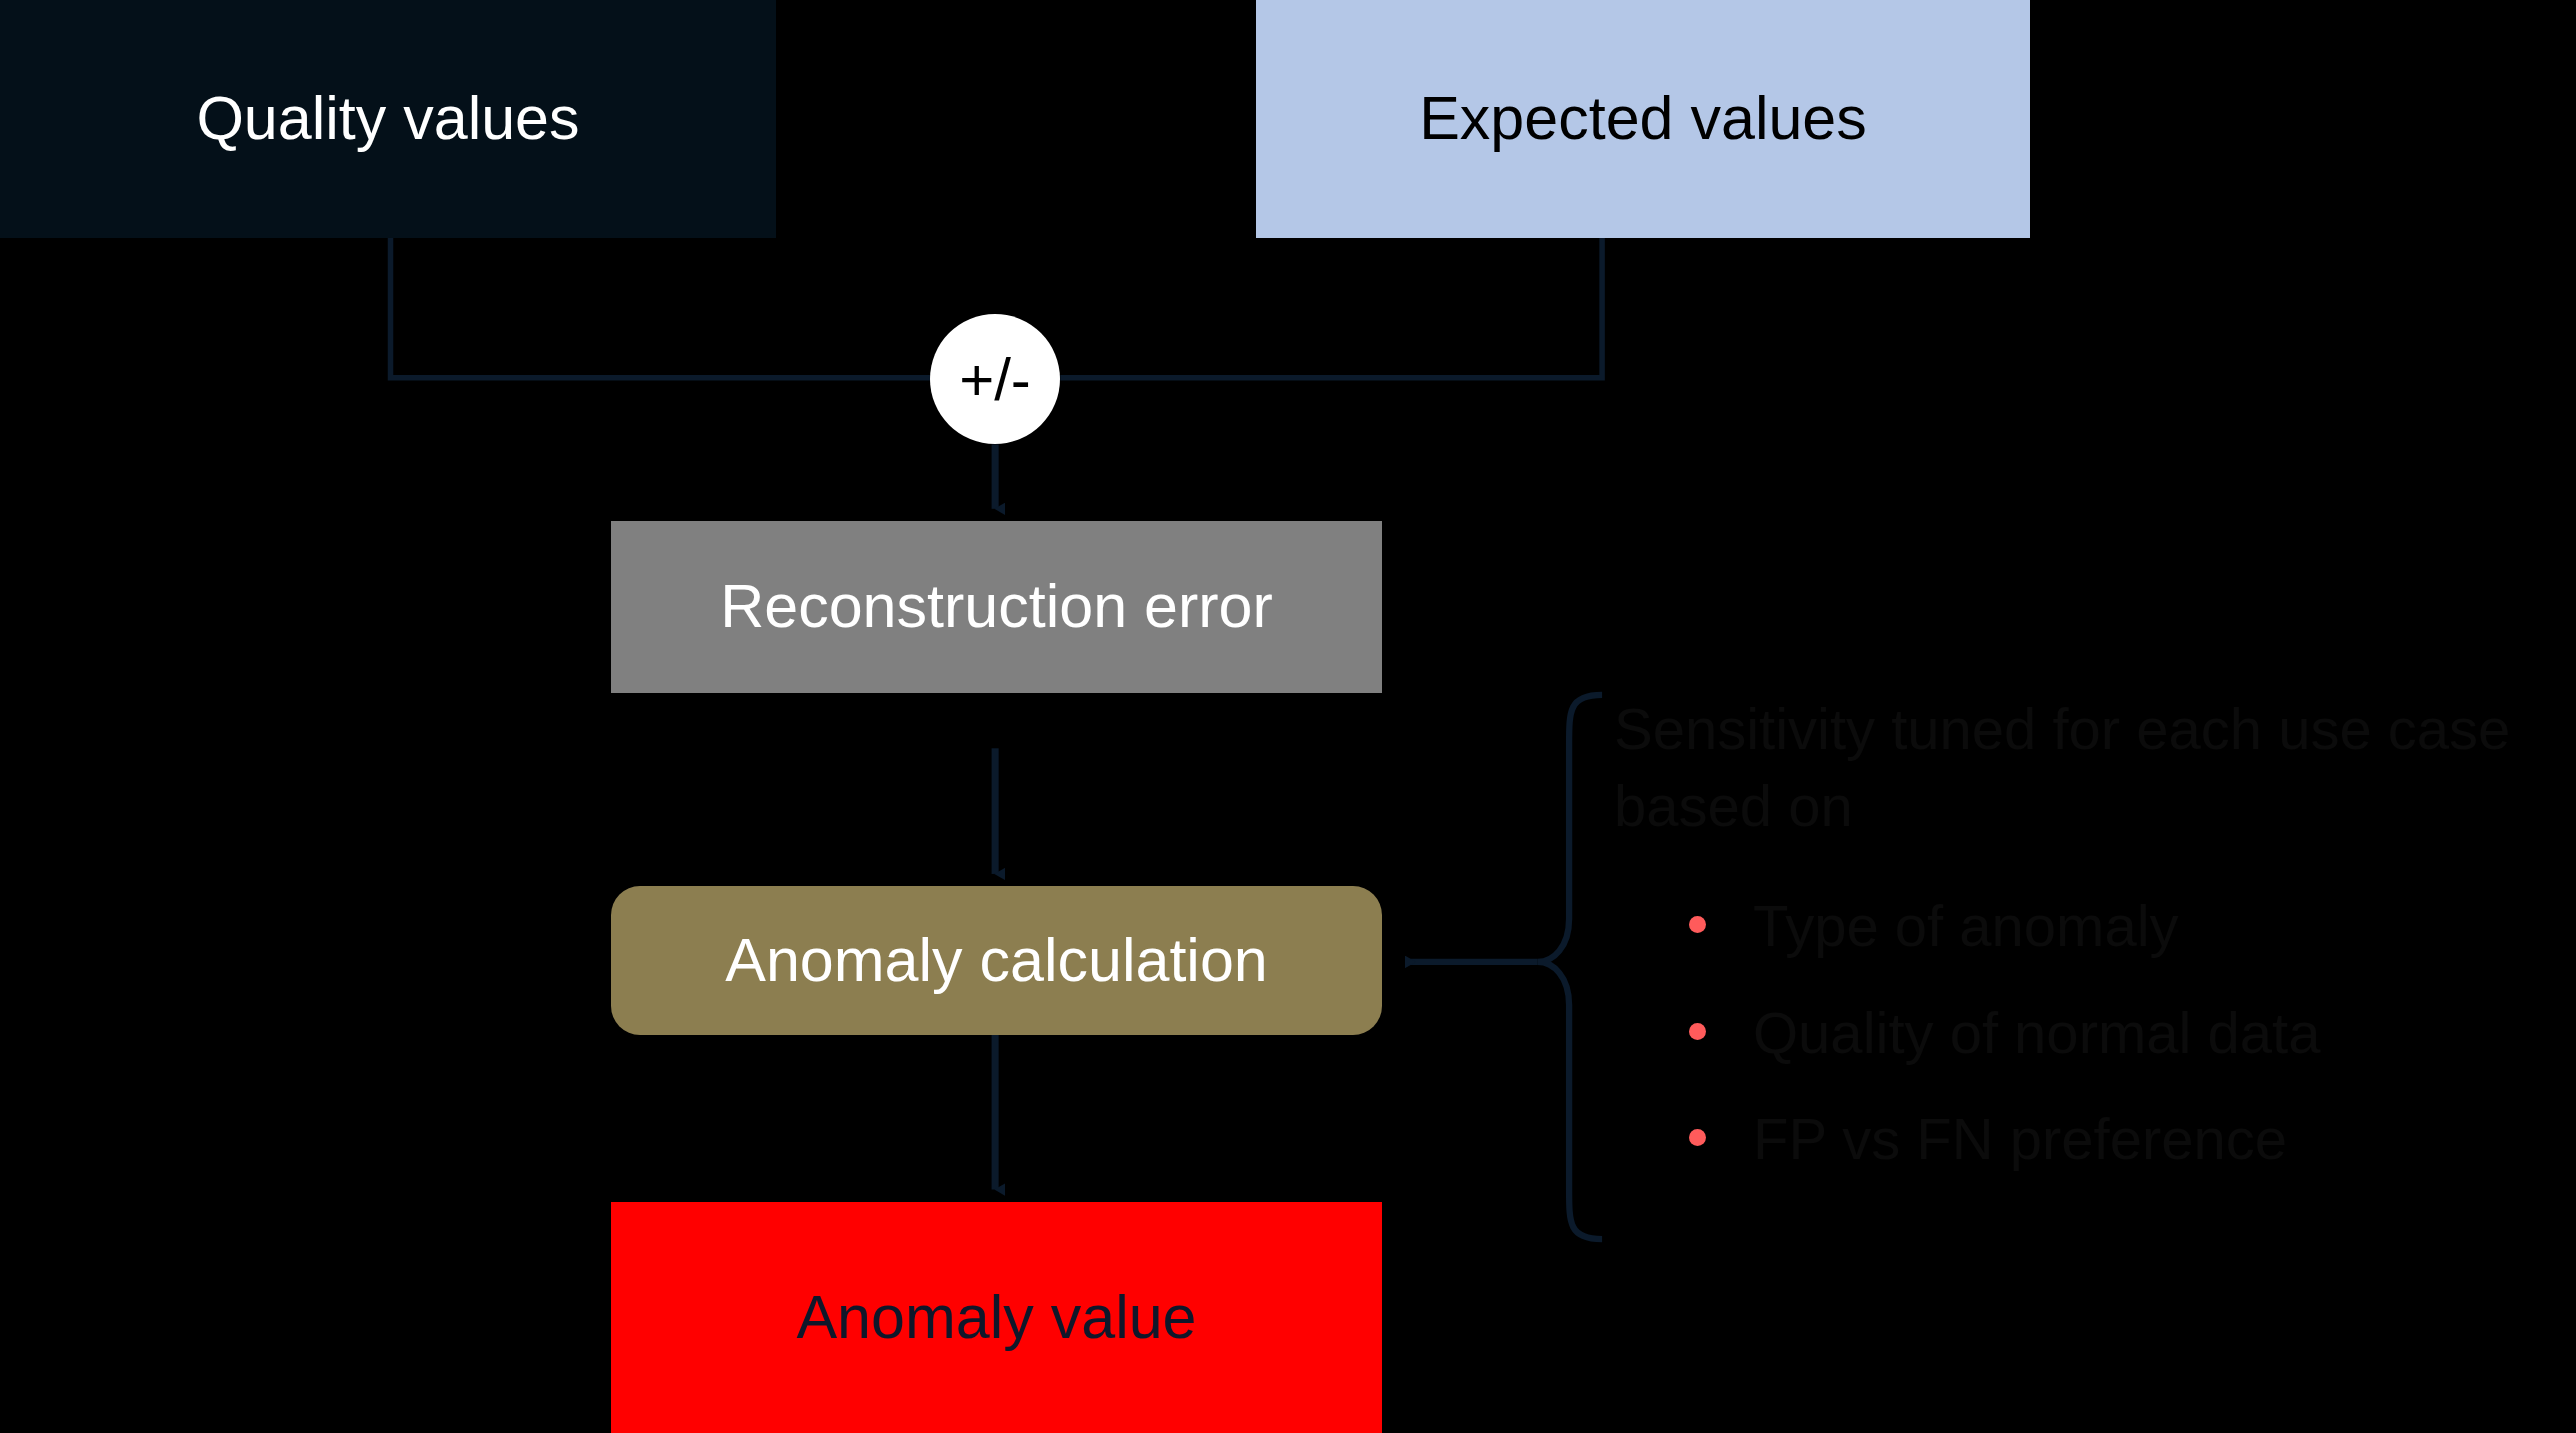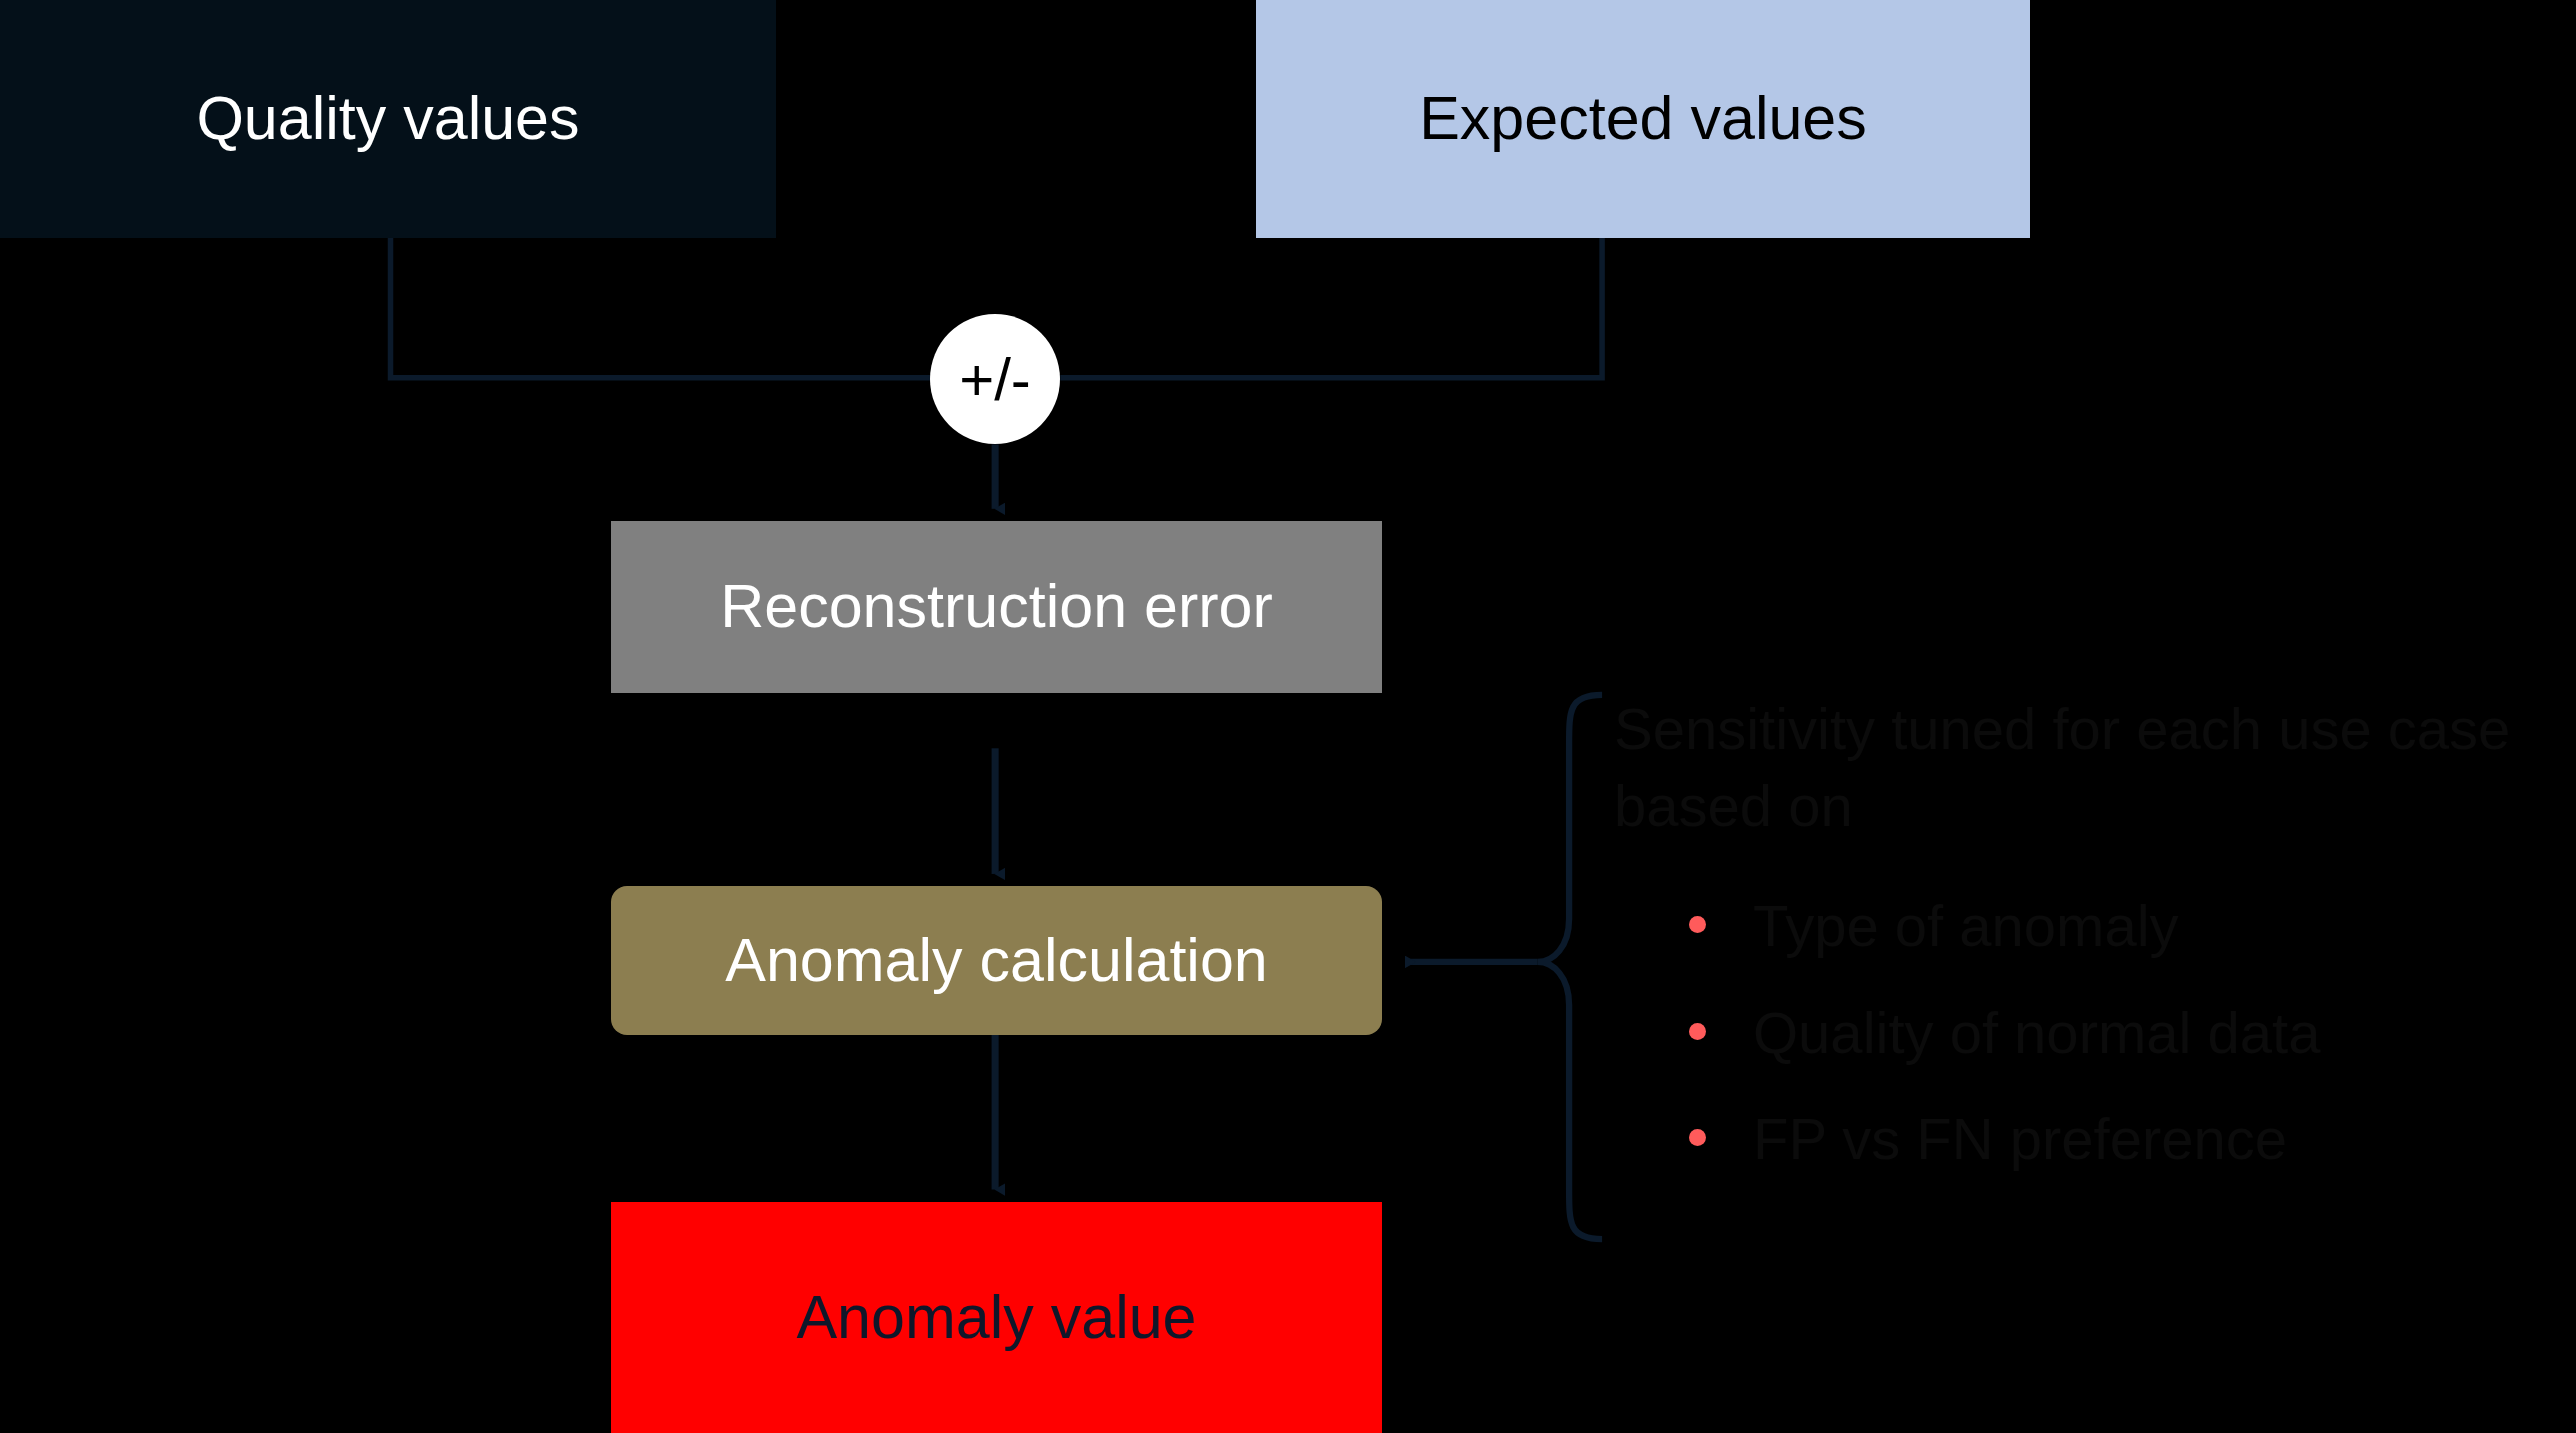--- a/index.html
+++ b/index.html
@@ -59,21 +59,21 @@
   }
   
   #box-anomaly-calc {
     left: 611px;
     top: 886px;
     width: 771px;
     height: 149px;
     background: #8c7e50;
     color: #ffffff;
     font-size: 61px;
-    border-radius: 16px;
+    border-radius: 29px;
   }
   
   #box-anomaly-value {
     left: 611px;
     top: 1202px;
     width: 771px;
     height: 232px;
     background: #ff0000;
     color: #0f172a;
     font-size: 61px;

